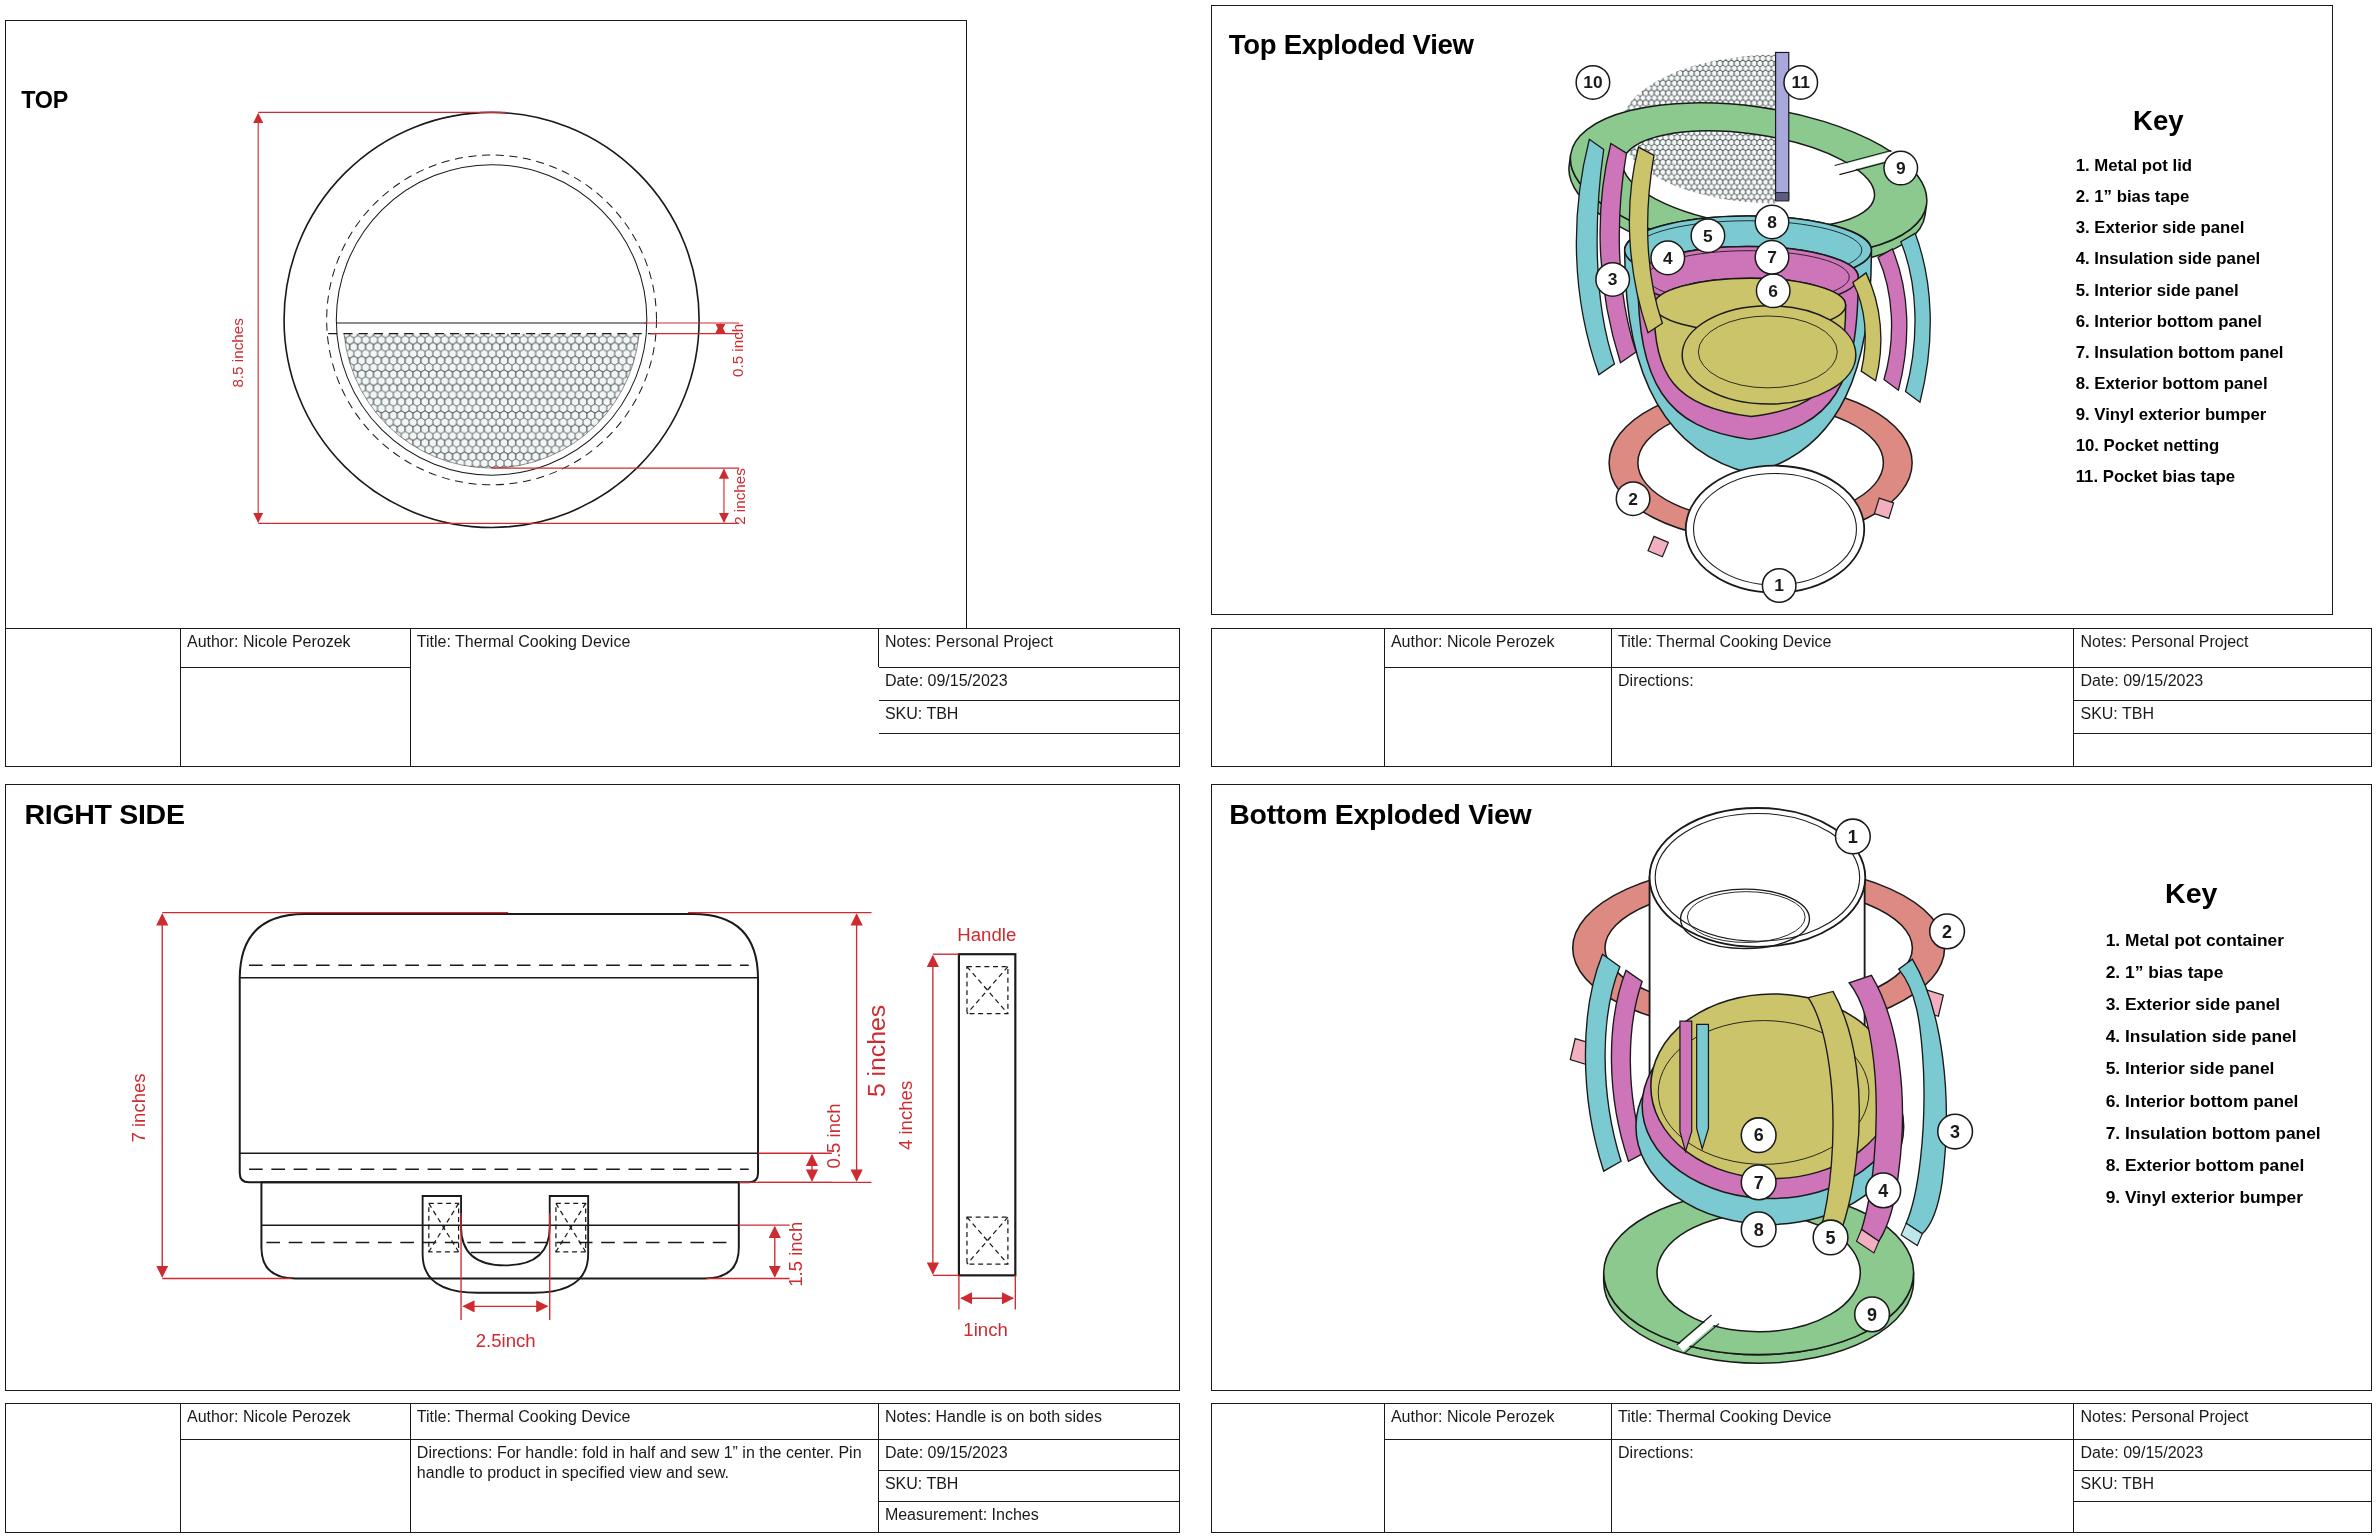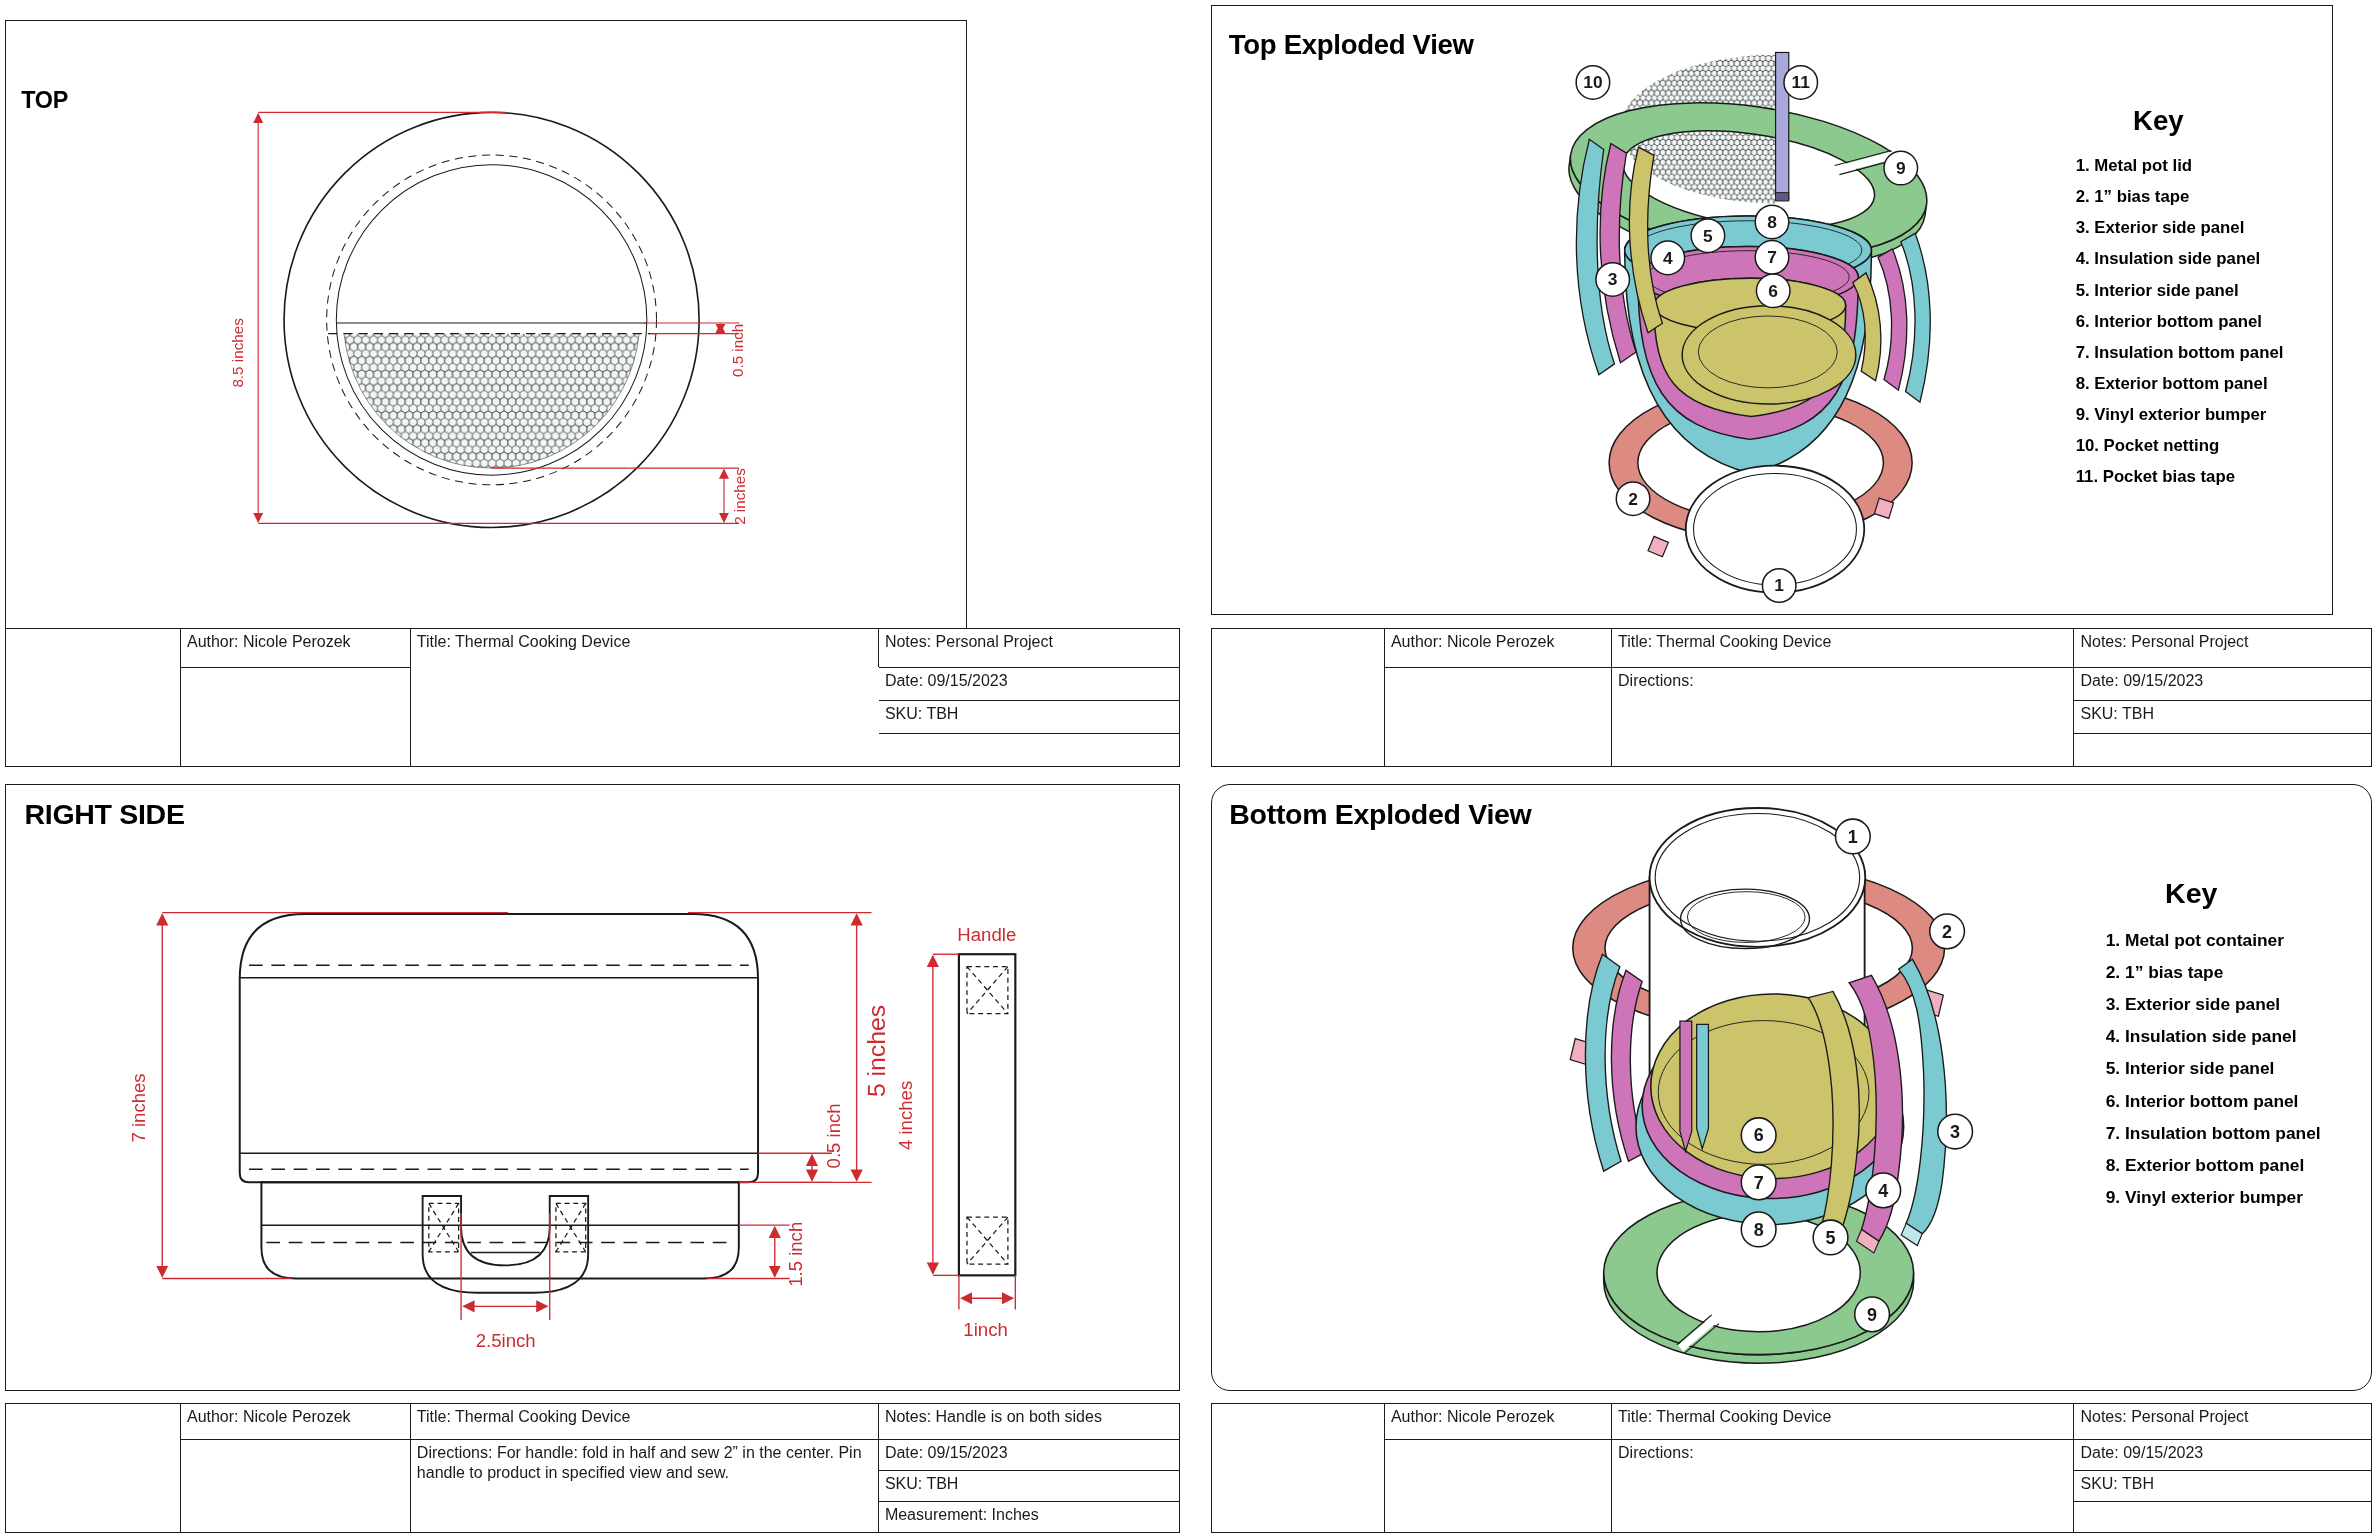--- a/index.html
+++ b/index.html
@@ -2,21 +2,21 @@
 <html style="font-size:10px"><head>
 <meta charset="utf-8">
 <style>
   html,body{margin:0;padding:0;background:#fff;}
   body{position:relative;width:2377px;height:1539px;font-family:"Liberation Sans",sans-serif;color:#1a1a1a;}
   .panel{position:absolute;border:1.9px solid #1a1a1a;background:#fff;box-sizing:border-box;}
   .panel svg{display:block;width:100%;height:100%;}
   #p1{left:5px;top:20px;width:962px;height:610px;}
   #p2{left:1211px;top:5px;width:1122px;height:610px;}
   #p3{left:5px;top:784px;width:1175px;height:607px;}
-  #p4{left:1211px;top:784px;width:1161px;height:607px;border-radius:19px;}
+  #p4{left:1211px;top:784px;width:1161px;height:607px;}
   .tbl{position:absolute;border:1.9px solid #1a1a1a;background:#fff;box-sizing:border-box;display:grid;
        grid-template-columns:14.9% 19.6% 39.9% 25.6%;font-size:16px;line-height:1.3;}
   #t1{left:5px;top:628px;width:1175px;height:139px;grid-template-rows:28% 24% 24% 24%;}
   #t2{left:1211px;top:628px;width:1161px;height:139px;grid-template-rows:28% 24% 24% 24%;}
   #t3{left:5px;top:1403px;width:1175px;height:130px;grid-template-rows:27% 24.4% 24.3% 24.3%;}
   #t4{left:1211px;top:1403px;width:1161px;height:130px;grid-template-rows:27% 24.4% 24.3% 24.3%;}
   .cell{padding:3.1px 6.2px;overflow:hidden;box-sizing:border-box;}
   .c-left{grid-area:1/1/5/2;border-right:1.5px solid #1a1a1a;}
   .c-author{grid-area:1/2/2/3;border-right:1.5px solid #1a1a1a;}
   .c-title{grid-area:1/3/2/4;border-right:1.5px solid #1a1a1a;}
@@ -465,21 +465,21 @@
   <div class="cell c-sku">SKU: TBH</div>
   <div class="cell c-extra"></div>
 </div>
 
 <div class="tbl" id="t3">
   <div class="cell c-left"></div>
   <div class="cell c-author">Author: Nicole Perozek</div>
   <div class="cell c-title">Title: Thermal Cooking Device</div>
   <div class="cell c-notes">Notes: Handle is on both sides</div>
   <div class="cell c-empty"></div>
-  <div class="cell c-dir">Directions: For handle: fold in half and sew 2” in the center. Pin handle to product in specified view and sew.</div>
+  <div class="cell c-dir">Directions: For handle: fold in half and sew 1” in the center. Pin handle to product in specified view and sew.</div>
   <div class="cell c-date">Date: 09/15/2023</div>
   <div class="cell c-sku">SKU: TBH</div>
   <div class="cell c-extra">Measurement: Inches</div>
 </div>
 
 <div class="tbl" id="t4">
   <div class="cell c-left"></div>
   <div class="cell c-author">Author: Nicole Perozek</div>
   <div class="cell c-title">Title: Thermal Cooking Device</div>
   <div class="cell c-notes">Notes: Personal Project</div>

